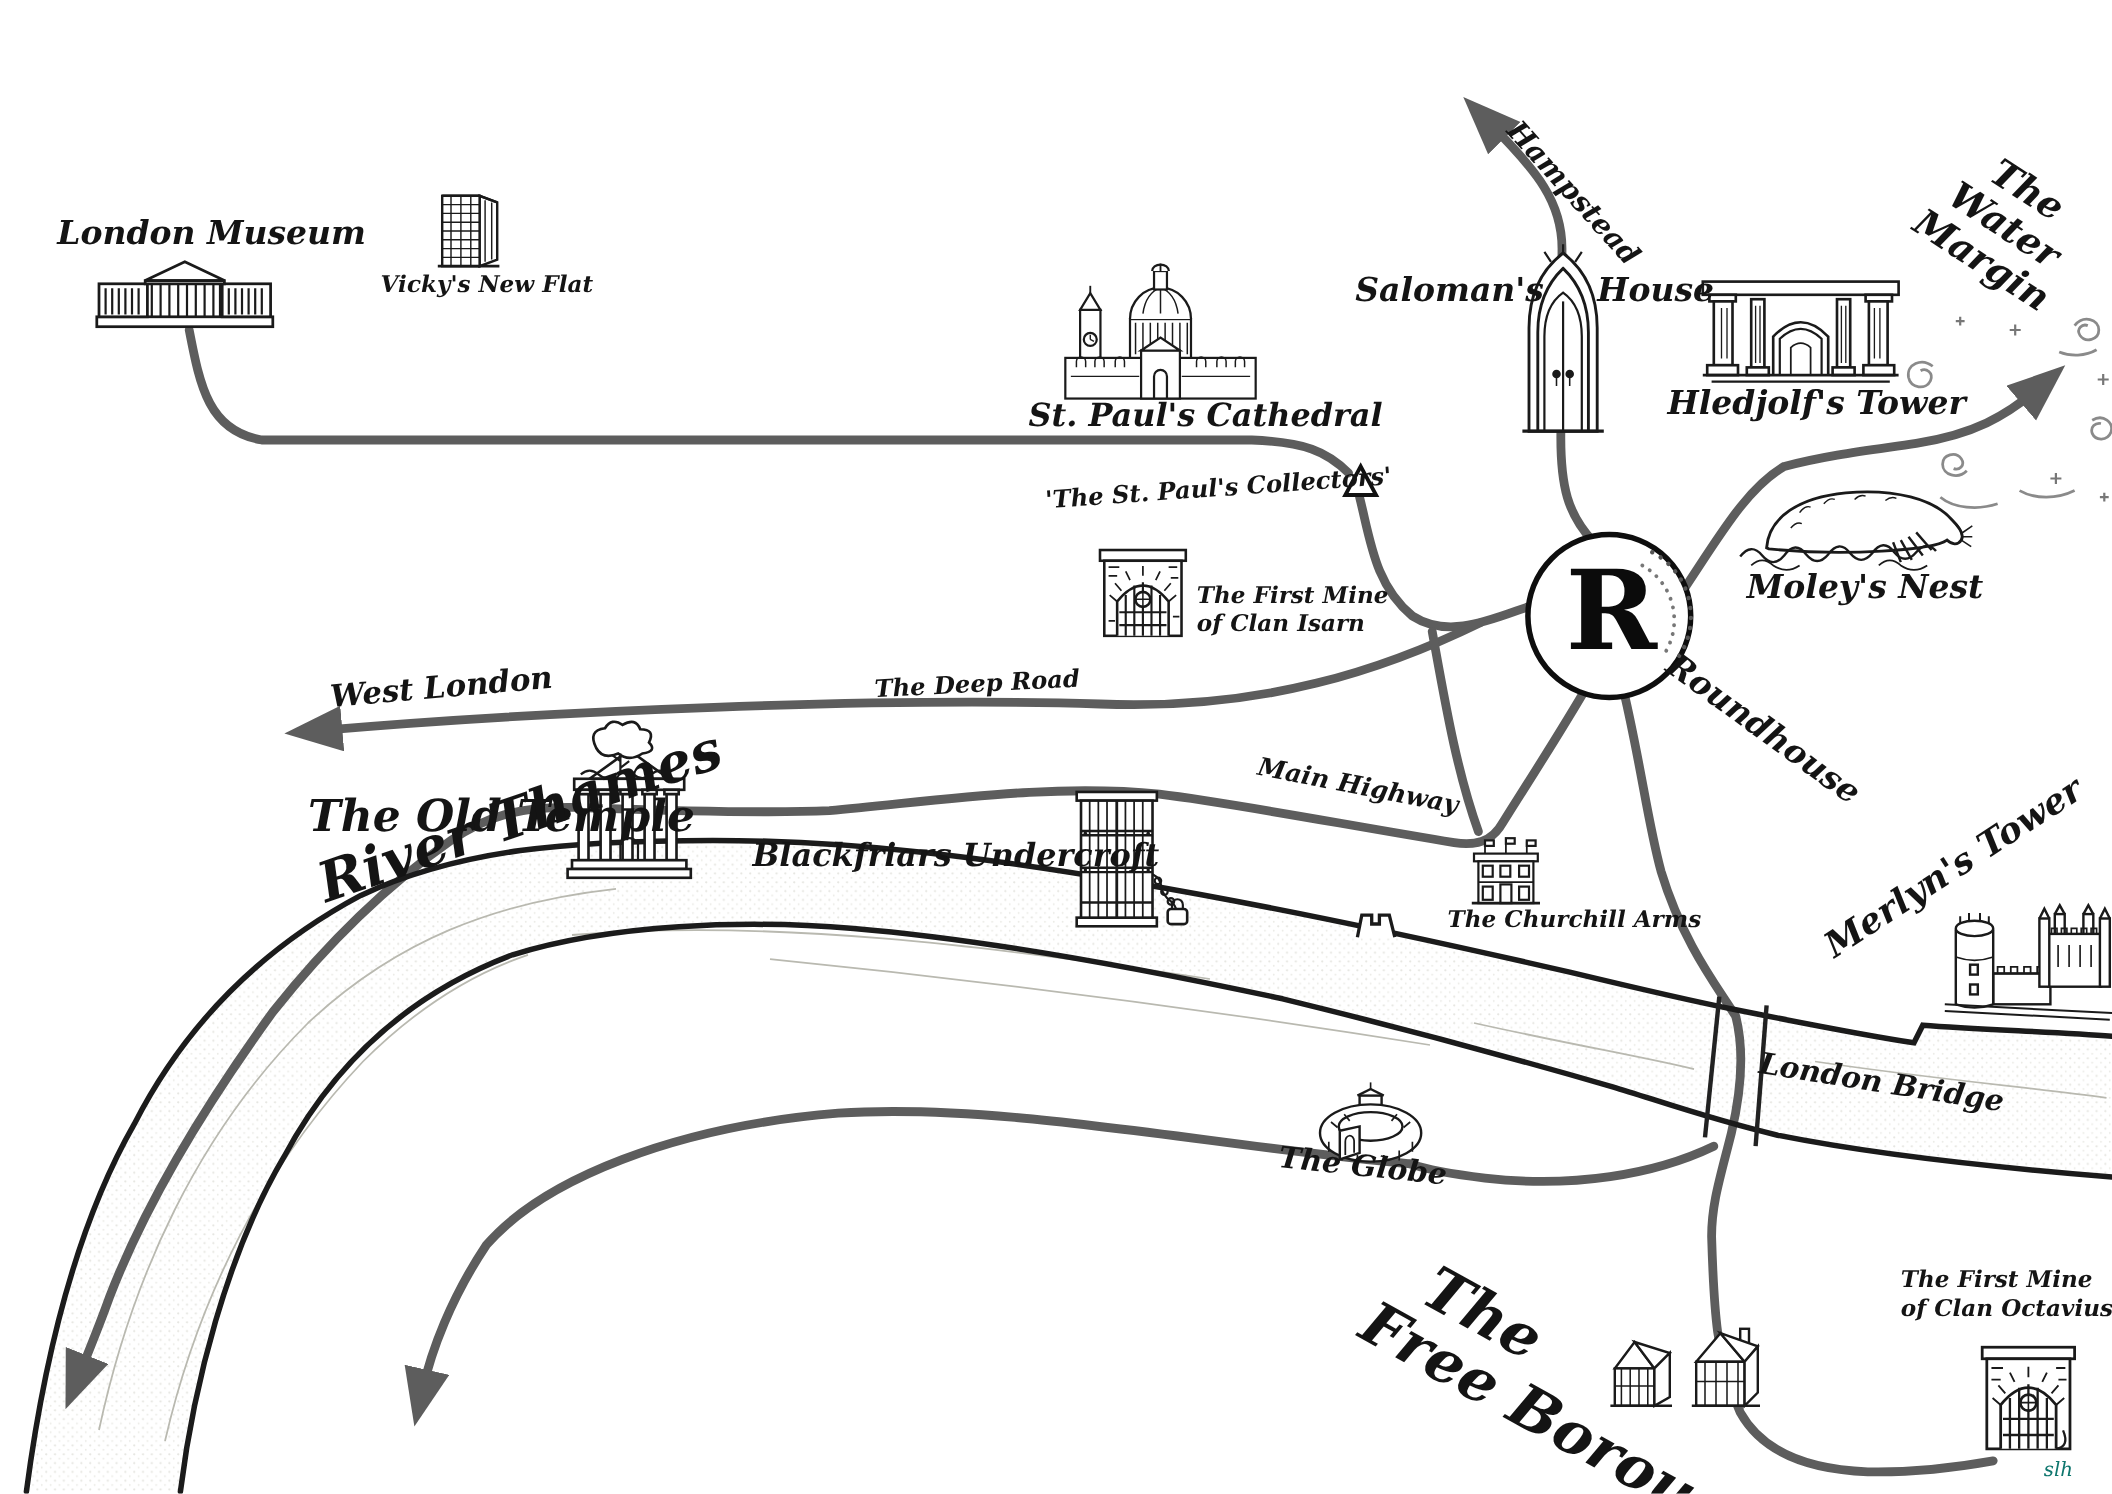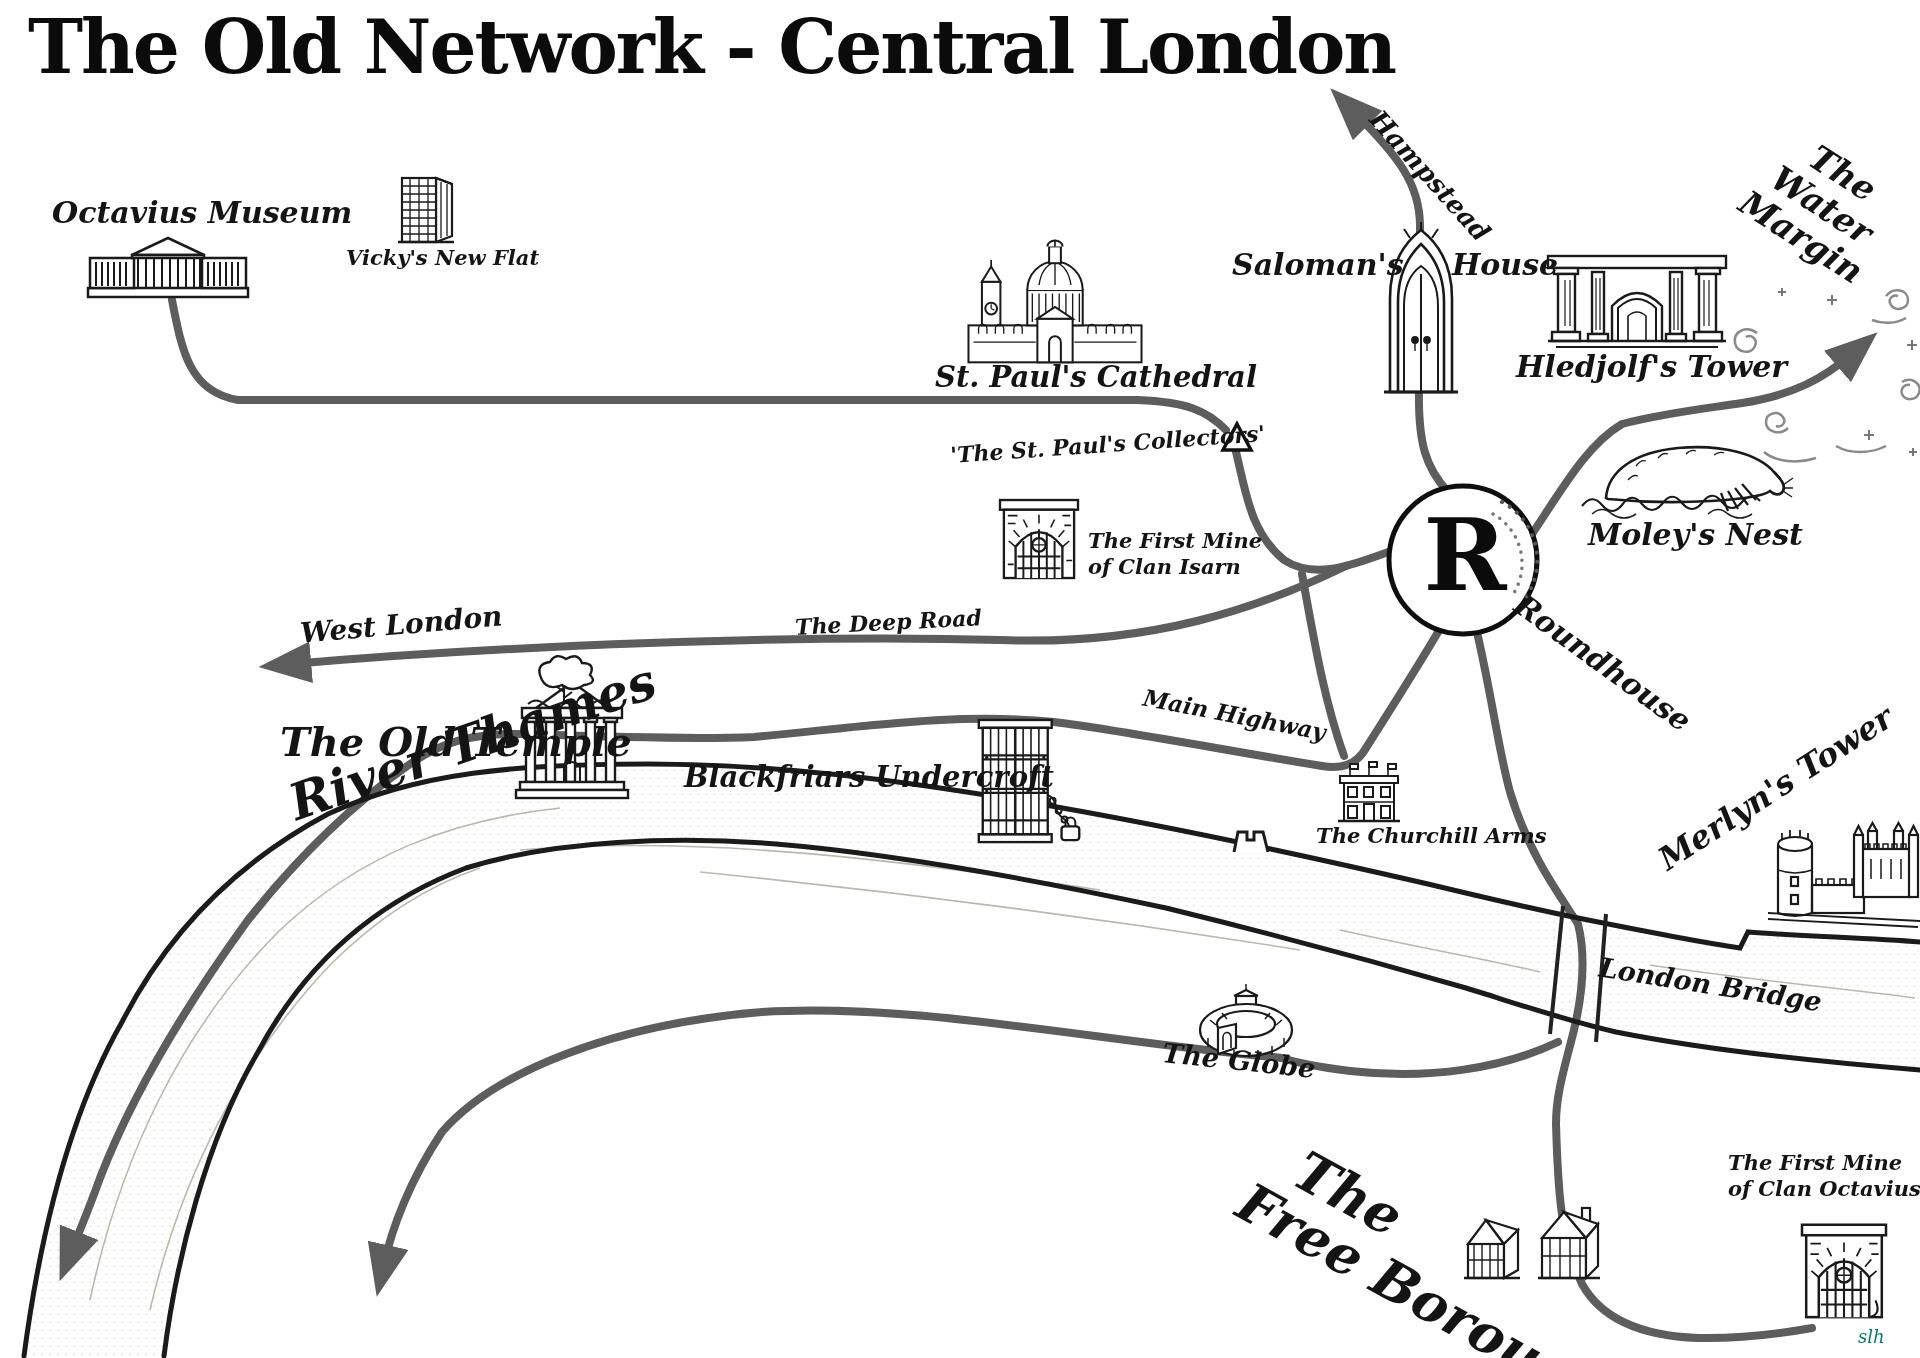--- a/index.html
+++ b/index.html
@@ -388,23 +388,22 @@
       <g stroke-width="2" fill="none">
         <path d="M24,44 V88 M32,35 V88 M40,32 V88 M48,35 V88 M56,44 V88"></path>
         <path d="M18,62 H62 M18,76 H62"></path>
       </g>
       <circle cx="40" cy="48" r="7" fill="#fff"></circle>
       <path d="M40,41 V55 M33,48 H47" stroke-width="1.4"></path>
       <path d="M64,88 Q76,86 70,72" fill="none" stroke-width="2"></path>
     </svg>
   </div>
 
-  <div class="title">The Old Network - Central London</div>
-
-  <div class="lbl" style="left:52px;top:196px;font-size:30px">Octavius Museum</div>
+
+  <div class="lbl" style="left:52px;top:196px;font-size:30px">London Museum</div>
   <div class="lbl" style="left:346px;top:246px;font-size:21px">Vicky's New Flat</div>
   <div class="lbl" style="left:935px;top:362px;font-size:29px">St. Paul's Cathedral</div>
   <div class="lbl" style="left:1385px;top:105px;font-size:26px;transform:rotate(48deg);transform-origin:left top">Hampstead</div>
   <div class="lbl" style="left:1232px;top:248px;font-size:30px">Saloman's</div>
   <div class="lbl" style="left:1452px;top:248px;font-size:30px">House</div>
   <div class="lbl" style="left:1516px;top:350px;font-size:30px">Hledjolf's Tower</div>
 
   <div class="lbl wm" style="left:1712px;top:148px">
     <div>The</div>
     <div>Water</div>

